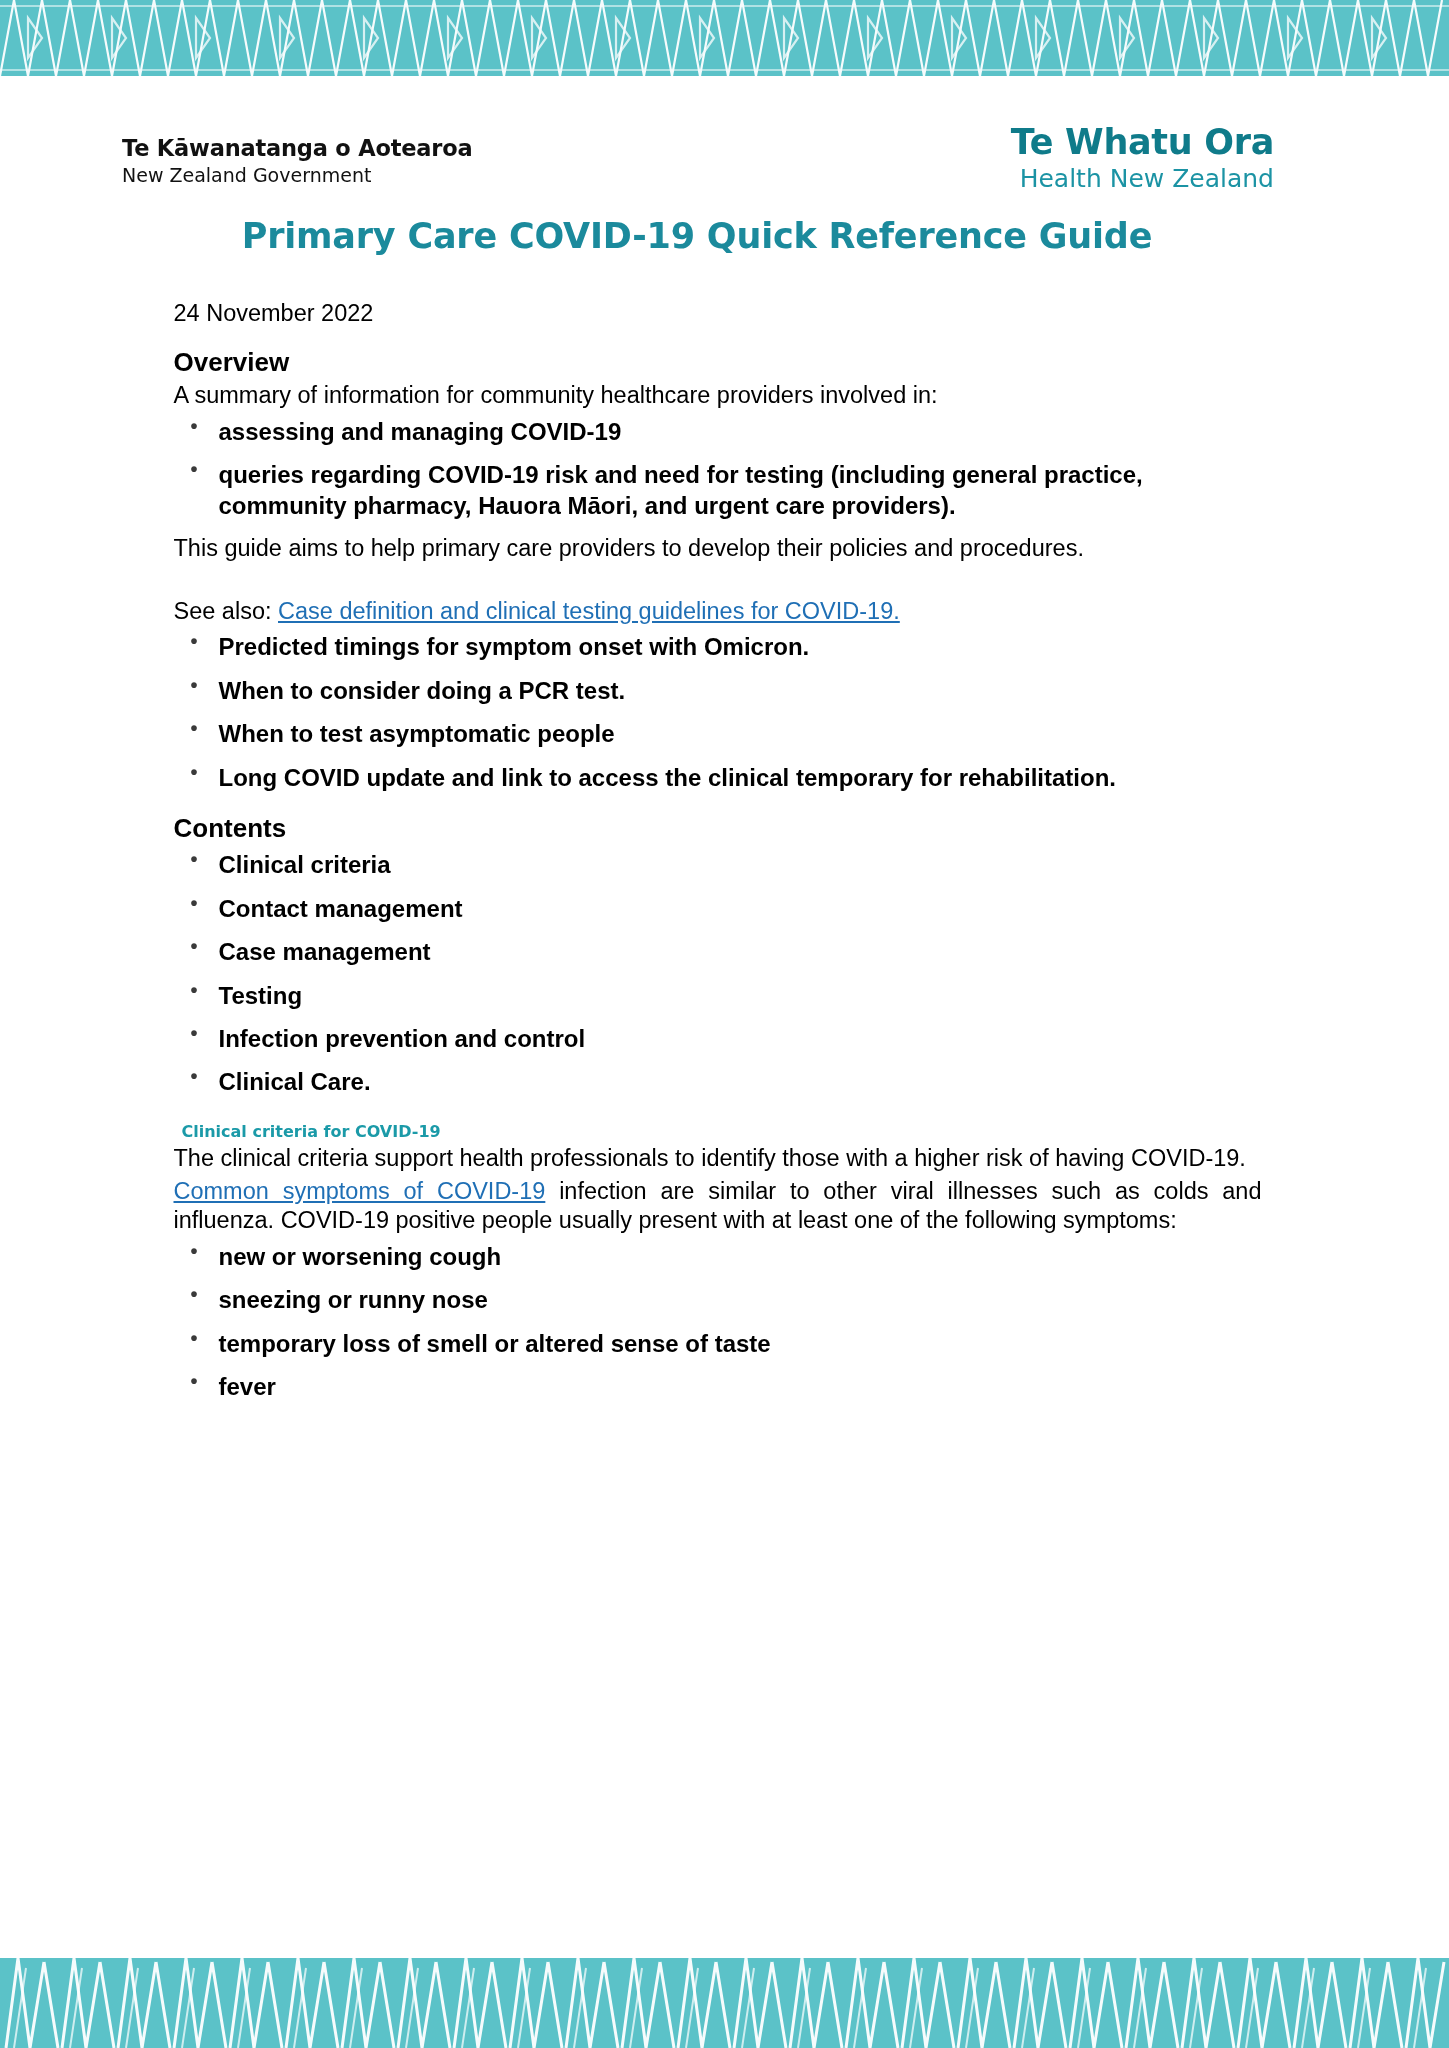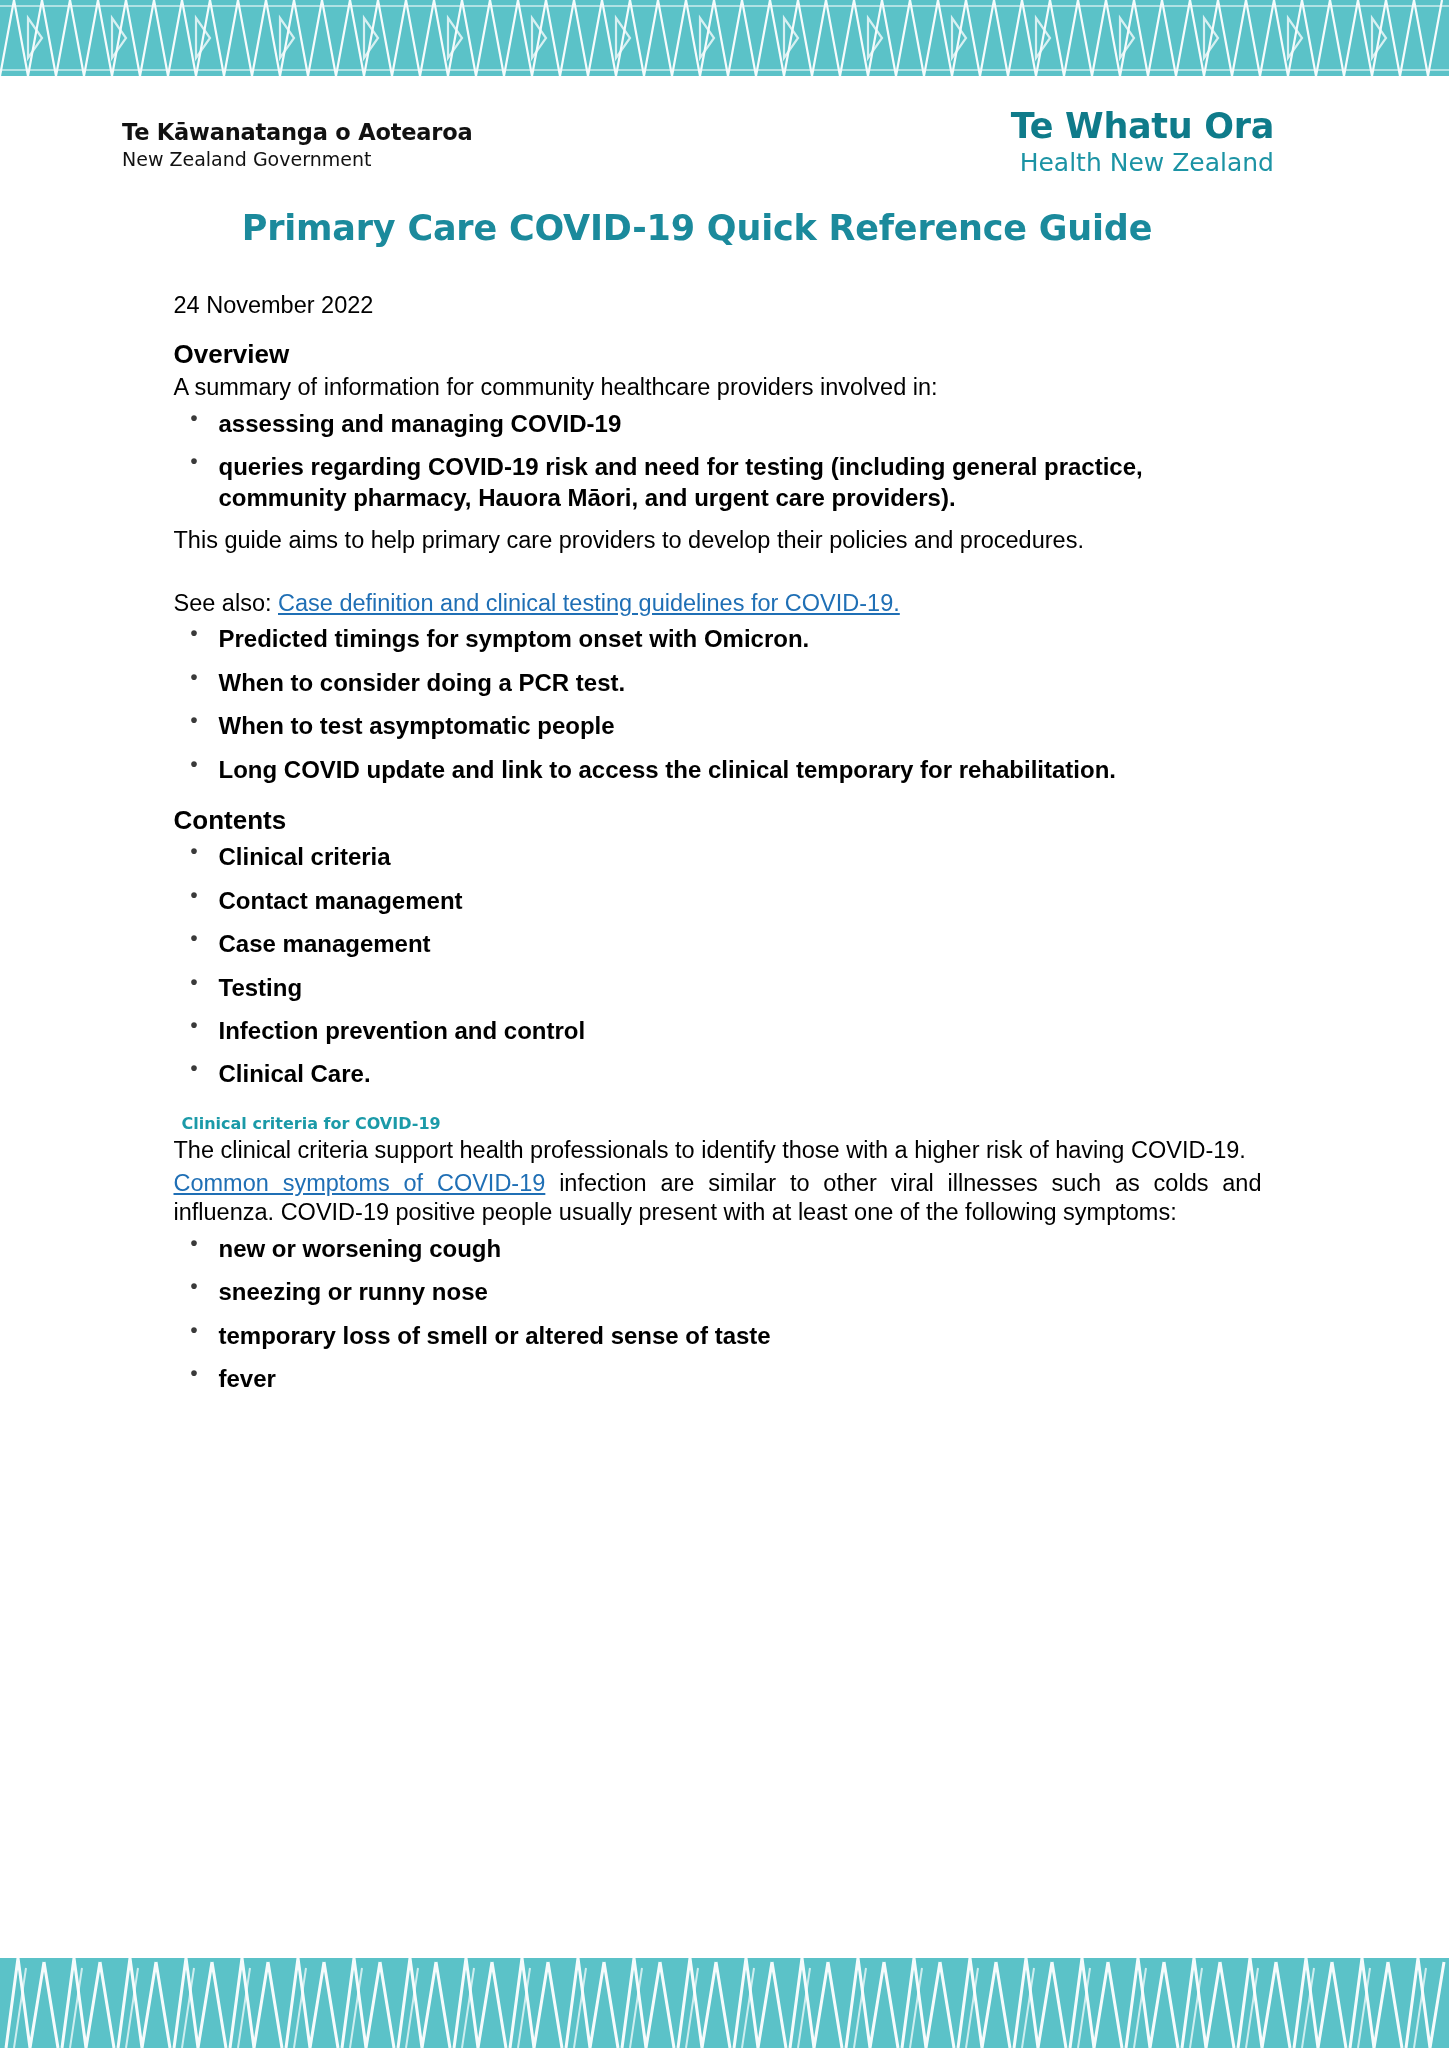--- a/index.html
+++ b/index.html
@@ -33,21 +33,21 @@
     width: 1449px;
     height: 90px;
     background: #5bc2c8;
     overflow: hidden;
   }
   .top-banner svg, .bottom-banner svg { display: block; }
 
   
   .page {
     position: absolute;
-    top: 76px;
+    top: 92px;
     left: 0;
     width: 1394px;
     padding: 0;
   }
 
   .logos {
     position: relative;
     height: 96px;
     margin: 26px 0 0 0;
   }
@@ -91,21 +91,21 @@
     margin-top: 2px;
     text-align: right;
   }
 
   .doc-title {
     text-align: center;
     color: #1b8a9c;
     font-family: "DejaVu Sans", sans-serif;
     font-weight: bold;
     font-size: 35px;
-    margin: 10px 0 0 0;
+    margin: 2px 0 0 0;
     letter-spacing: -0.2px;
   }
 
   .body-area {
     margin: 0 auto;
     width: 1129px;
     padding-left: 41px;
     box-sizing: border-box;
   }
 

